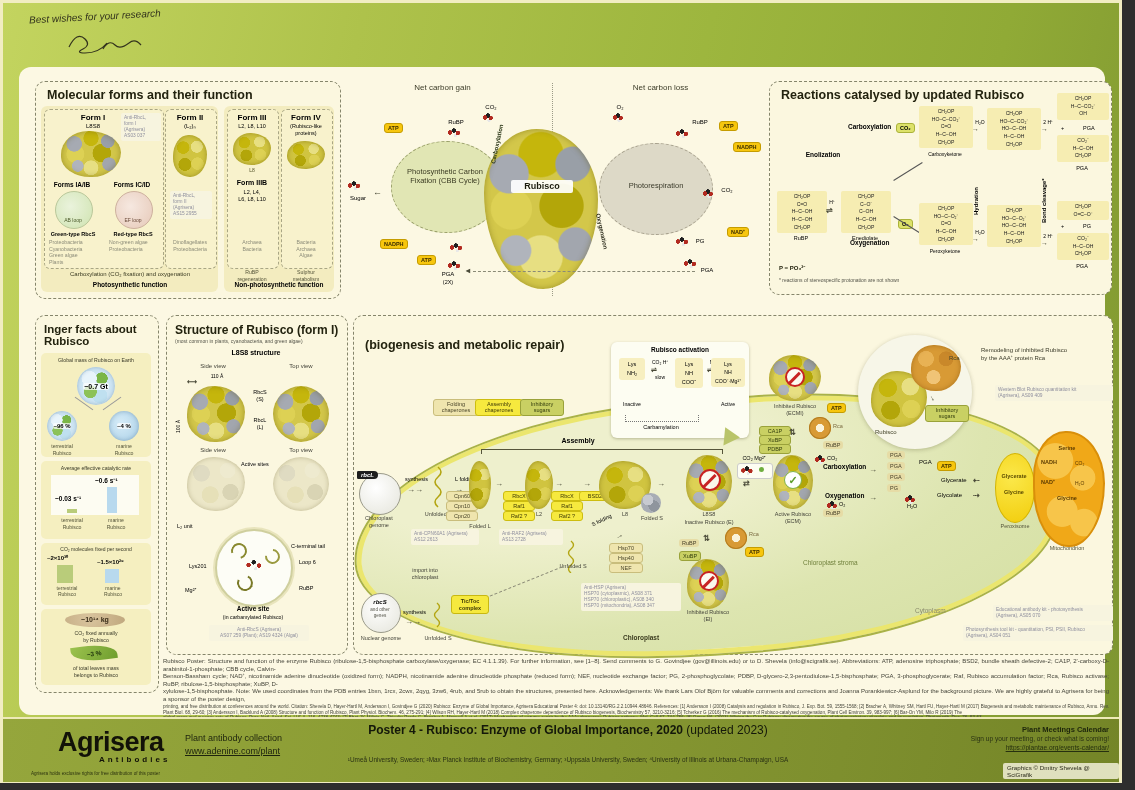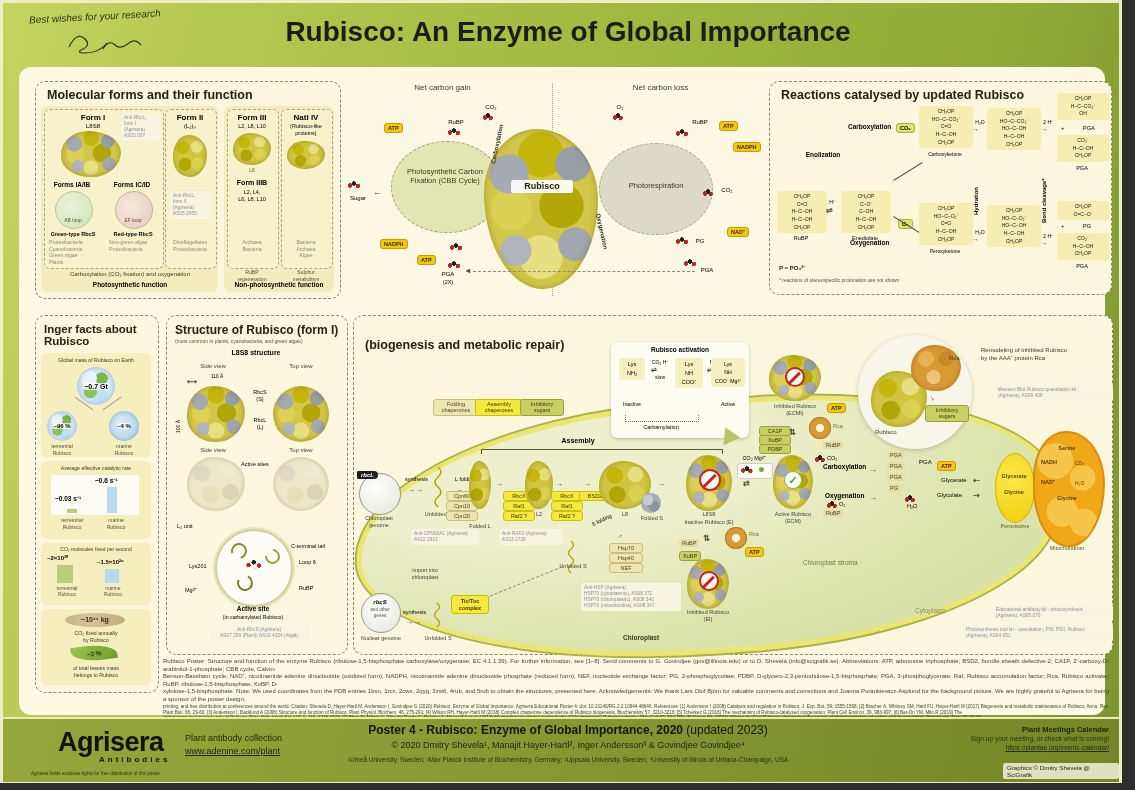--- a/index.html
+++ b/index.html
@@ -105,21 +105,20 @@
 </head>
 <body>
 
 <div id="stage">
 <div id="poster">
 
   <div class="a i" style="left:26px;top:8px;font-size:10px;color:#33331d;transform:rotate(-3deg);">Best wishes for your research</div>
   <svg class="a" style="left:60px;top:24px;" width="90" height="30" viewBox="0 0 90 30">
     <path d="M6 20 q8 -16 16 -8 q6 6 -2 10 q-8 4 2 4 q14 0 22 -10 M40 22 q6 -10 12 -4 q5 5 14 -2 q6 -5 12 2" stroke="#33331d" stroke-width="1.2" fill="none"></path>
   </svg>
-  <div class="a b tc" style="left:140px;top:13px;width:850px;font-size:28px;color:#1d1d0f;">Rubisco: An Enzyme of Global Importance</div>
 
   <div id="canvas"></div>
 
   <div class="panel" style="left:32px;top:78px;width:304px;height:216px;"></div>
   <div class="a b" style="left:44px;top:85px;font-size:12.5px;color:#23230f;">Molecular forms and their function</div>
 
   <div class="sub" style="left:38px;top:103px;width:177px;height:186px;"></div>
   <div class="sub2" style="left:41px;top:106px;width:118px;height:158px;"></div>
   <div class="sub2" style="left:162px;top:106px;width:50px;height:158px;"></div>
   <div class="sub" style="left:221px;top:103px;width:110px;height:186px;"></div>
@@ -172,21 +171,21 @@
   <div class="a tc f55" style="left:226px;top:120px;width:46px;">L2, L8, L10</div>
   <div class="pro-olive" style="left:230px;top:130px;width:38px;height:32px;"></div>
   <div class="a tc f5" style="left:226px;top:164px;width:46px;color:#55552a;">L8</div>
   <div class="a b tc" style="left:226px;top:176px;width:46px;font-size:7px;">Form IIIB</div>
   <div class="a tc f55" style="left:226px;top:186px;width:46px;"><span>L2, L4,</span><br><span>L6, L8, L10</span></div>
   <div class="a g f52 tc" style="left:226px;top:236px;width:46px;">
     <span>Archaea</span><br>
     <span>Bacteria</span>
   </div>
 
-  <div class="a b tc" style="left:280px;top:110px;width:46px;font-size:8px;">Natl IV</div>
+  <div class="a b tc" style="left:280px;top:110px;width:46px;font-size:8px;">Form IV</div>
   <div class="a tc f55" style="left:280px;top:120px;width:46px;"><span>(Rubisco-like</span><br><span>proteins)</span></div>
   <div class="pro-olive" style="left:284px;top:138px;width:38px;height:28px;"></div>
   <div class="a g f52 tc" style="left:280px;top:236px;width:46px;">
     <span>Bacteria</span><br>
     <span>Archaea</span><br>
     <span>Algae</span>
   </div>
 
   <div class="a tc f6" style="left:48px;top:268px;width:158px;color:#3a3a22;">Carboxylation (CO₂ fixation) and oxygenation</div>
   <div class="a b tc f65" style="left:48px;top:278px;width:158px;">Photosynthetic function</div>
@@ -621,21 +620,20 @@
   </div>
 
   <div class="bar-olive"></div>
   <div class="a b" style="left:55px;top:724px;font-size:27px;letter-spacing:-0.5px;color:#121208;">Agrisera</div>
   <div class="a b" style="left:96px;top:752px;font-size:8px;letter-spacing:3px;color:#121208;">Antibodies</div>
   <div class="a f9" style="left:182px;top:730px;color:#1e240e;">Plant antibody collection</div>
   <div class="a f9" style="left:182px;top:743px;color:#1e240e;text-decoration:underline;cursor:pointer;">www.adenine.com/plant</div>
   <div class="a" style="left:28px;top:768px;font-size:4.6px;color:#2c330f;">Agrisera holds exclusive rights for free distribution of this poster</div>
 
   <div class="a tc" style="left:340px;top:720px;width:450px;font-size:12px;color:#14180a;"><span class="b">Poster 4 - Rubisco: Enzyme of Global Importance, 2020</span> <span>(updated 2023)</span></div>
-  <div class="a tc f9" style="left:340px;top:737px;width:450px;color:#1c2410;">© 2020 Dmitry Shevela¹, Manajit Hayer-Hartl², Inger Andersson³ &amp; Govindjee Govindjee⁴</div>
   <div class="a tc" style="left:330px;top:753px;width:470px;font-size:6.4px;color:#2a3214;">¹Umeå University, Sweden; ²Max Planck Institute of Biochemistry, Germany; ³Uppsala University, Sweden; ⁴University of Illinois at Urbana-Champaign, USA</div>
 
   <div class="a b" style="left:940px;top:722px;width:166px;text-align:right;font-size:7.5px;color:#1e260c;">Plant Meetings Calendar</div>
   <div class="a" style="left:920px;top:732px;width:186px;text-align:right;font-size:6.6px;color:#2a3214;">Sign up your meeting, or check what is coming!</div>
   <div class="a" style="left:920px;top:741px;width:186px;text-align:right;font-size:6.6px;color:#26300f;text-decoration:underline;cursor:pointer;">https://plantae.org/events-calendar/</div>
   <div class="a" style="left:1000px;top:760px;padding:1px 4px;background:rgba(242,240,216,.85);border-radius:2px;font-size:6.2px;color:#2a2a1a;">Graphics © Dmitry Shevela @ SciGrafik</div>
 
 </div>
 </div>
 

